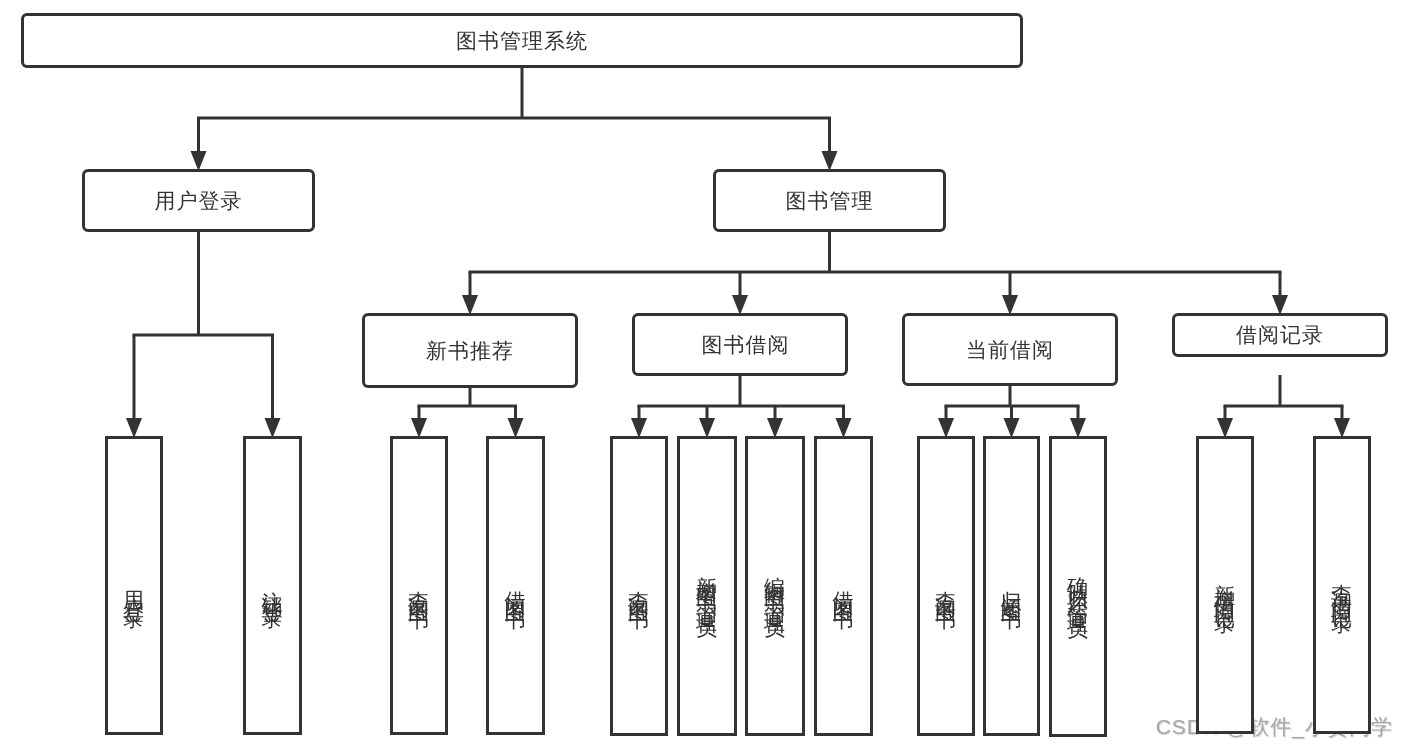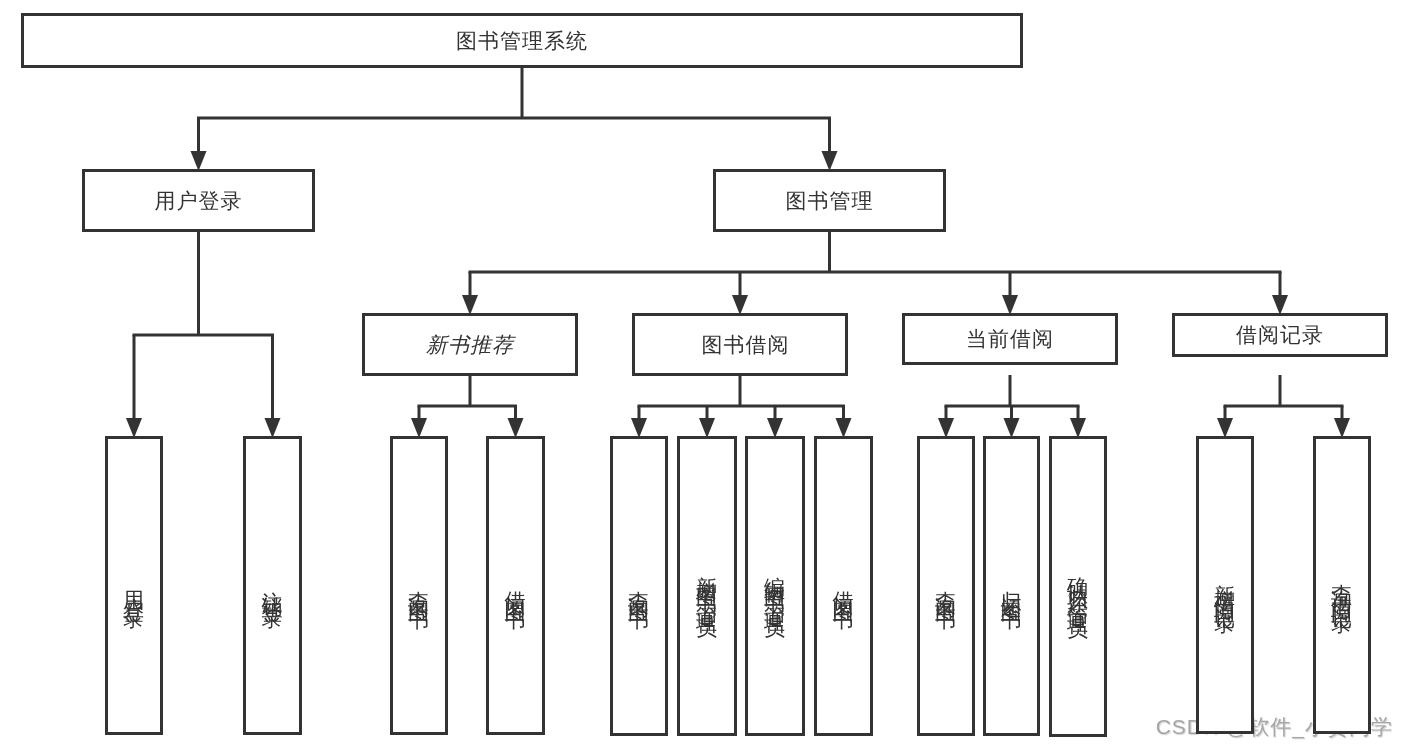--- a/index.html
+++ b/index.html
@@ -19,20 +19,21 @@
     display:flex;
     align-items:center;
     justify-content:center;
     color:#333333;
     text-align:center;
   }
   .node.horizontal{
     font-size:21px;
     letter-spacing:1px;
     white-space:nowrap;
+    border-radius:6px;
   }
   .node.vertical{
     writing-mode:vertical-rl;
     text-orientation:mixed;
     font-size:21px;
     letter-spacing:6px;
     line-height:1;
   }
   .watermark{
     position:absolute;
@@ -101,23 +102,23 @@
       <line x1="1225" y1="406" x2="1225" y2="422" stroke="#333333" stroke-width="3"></line>
       <polygon points="1217,418 1233,418 1225,438" fill="#333333"></polygon>
       <line x1="1342" y1="406" x2="1342" y2="422" stroke="#333333" stroke-width="3"></line>
       <polygon points="1334,418 1350,418 1342,438" fill="#333333"></polygon>
     </svg>
 
   <div class="watermark" style="color: rgb(166, 166, 166);">CSDN @软件_小贺同学</div>
 <div class="node horizontal" style="left: 21px; top: 13px; width: 1002px; height: 55px;">图书管理系统</div>
     <div class="node horizontal" style="left: 82px; top: 169px; width: 233px; height: 63px;">用户登录</div>
     <div class="node horizontal" style="left: 713px; top: 169px; width: 233px; height: 63px; text-align: center;">图书管理</div>
-    <div class="node horizontal" style="left: 362px; top: 313px; width: 216px; height: 63px; font-style: italic;">新书推荐</div>
+    <div class="node horizontal" style="left: 362px; top: 313px; width: 216px; height: 75px;">新书推荐</div>
     <div class="node horizontal" style="left: 632px; top: 313px; width: 216px; height: 63px; padding-left: 11px;">图书借阅</div>
-    <div class="node horizontal" style="left: 902px; top: 313px; width: 216px; height: 52px;">当前借阅</div>
+    <div class="node horizontal" style="left: 902px; top: 313px; width: 216px; height: 73px;">当前借阅</div>
     <div class="node horizontal" style="left: 1172px; top: 313px; width: 216px; height: 44px;">借阅记录</div>
     <div class="node vertical" style="left: 105px; top: 436px; width: 58px; height: 299px;">用户登录</div>
     <div class="node vertical" style="left: 243px; top: 436px; width: 59px; height: 299px;">注销登录</div>
     <div class="node vertical" style="left: 390px; top: 436px; width: 58px; height: 299px;">查询图书</div>
     <div class="node vertical" style="left: 486px; top: 436px; width: 59px; height: 299px;">借阅图书</div>
     <div class="node vertical" style="left: 610px; top: 436px; width: 58px; height: 300px;">查询图书</div>
     <div class="node vertical" style="left: 677px; top: 436px; width: 60px; height: 300px;">新增图书（管理员）</div>
     <div class="node vertical" style="left: 745px; top: 436px; width: 60px; height: 300px;">编辑图书（管理员）</div>
     <div class="node vertical" style="left: 814px; top: 436px; width: 59px; height: 300px;">借阅图书</div>
     <div class="node vertical" style="left: 917px; top: 436px; width: 58px; height: 300px;">查询图书</div>

